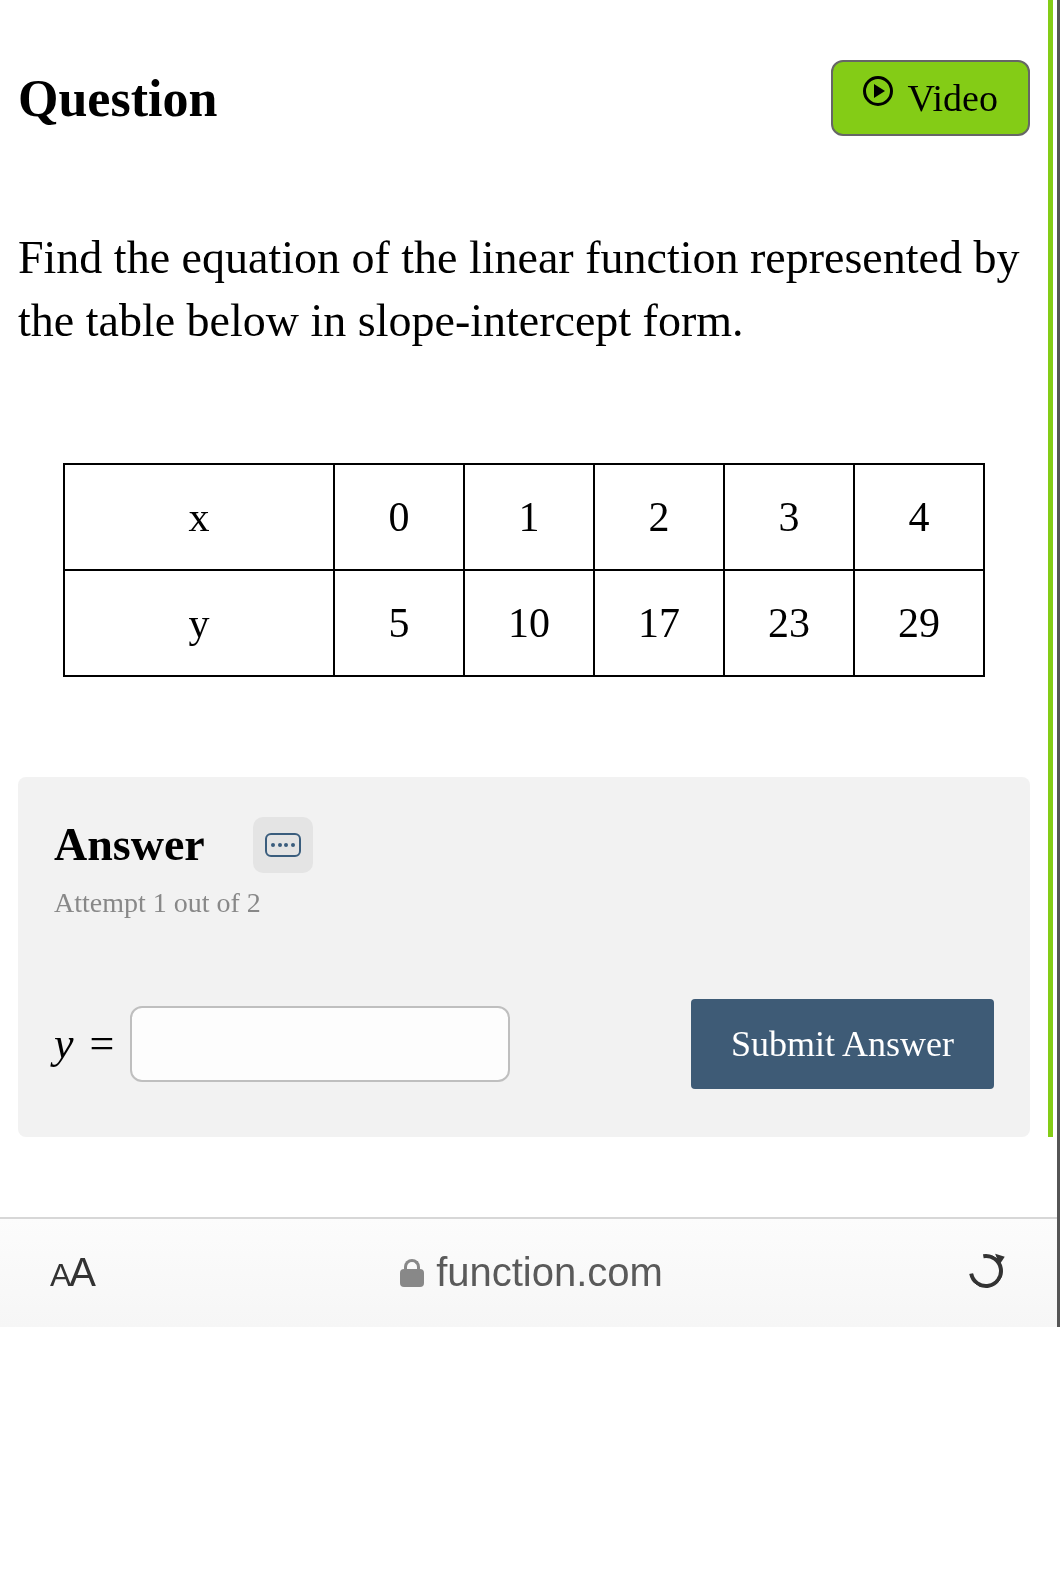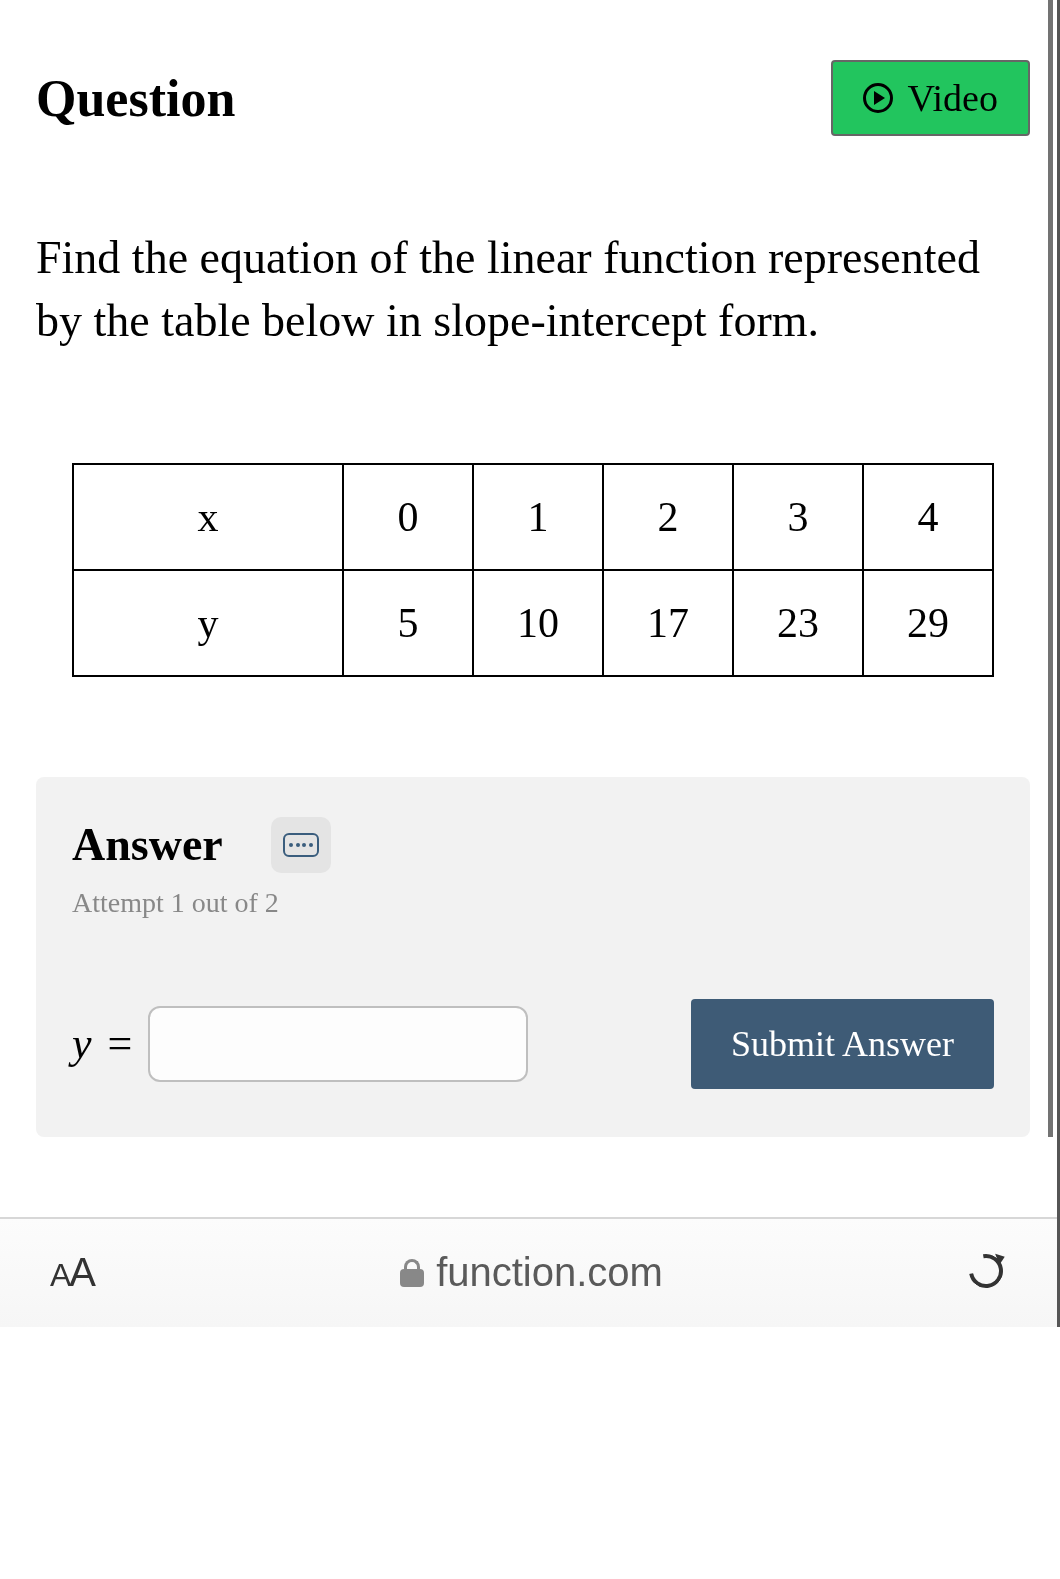--- a/index.html
+++ b/index.html
@@ -9,22 +9,22 @@
     font-family: Georgia, 'Times New Roman', serif;
     background: #fff;
     width: 1060px;
     color: #000;
   }
   .page {
     width: 1060px;
     padding: 0;
   }
   .content-wrap {
-    padding: 60px 18px 0 36px;
-    border-right: 5px solid #737373;
+    padding: 60px 18px 0 18px;
+    border-right: 5px solid #84cc16;
     margin-right: 4px;
   }
   .outer-right {
     border-right: 3px solid #555;
   }
   .header-row {
     display: flex;
     align-items: center;
     justify-content: space-between;
     margin-bottom: 90px;
@@ -33,27 +33,27 @@
     font-family: 'Times New Roman', Georgia, serif;
     font-weight: 700;
     font-size: 52px;
   }
   .header-buttons {
     display: flex;
     gap: 18px;
   }
   .hbtn {
     border: 2px solid #666;
-    border-radius: 4px;
+    border-radius: 12px;
     padding: 14px 30px;
     font-size: 38px;
     font-family: Georgia, serif;
-    background: #22c55e;
-    display: flex;
-    align-items: center;
+    background: #84cc16;
+    display: flex;
+    align-items: flex-start;
     gap: 14px;
     cursor: pointer;
   }
   .play-icon-outer {
     width: 30px;
     height: 30px;
     border: 3px solid #000;
     border-radius: 50%;
     display: flex;
     align-items: center;

